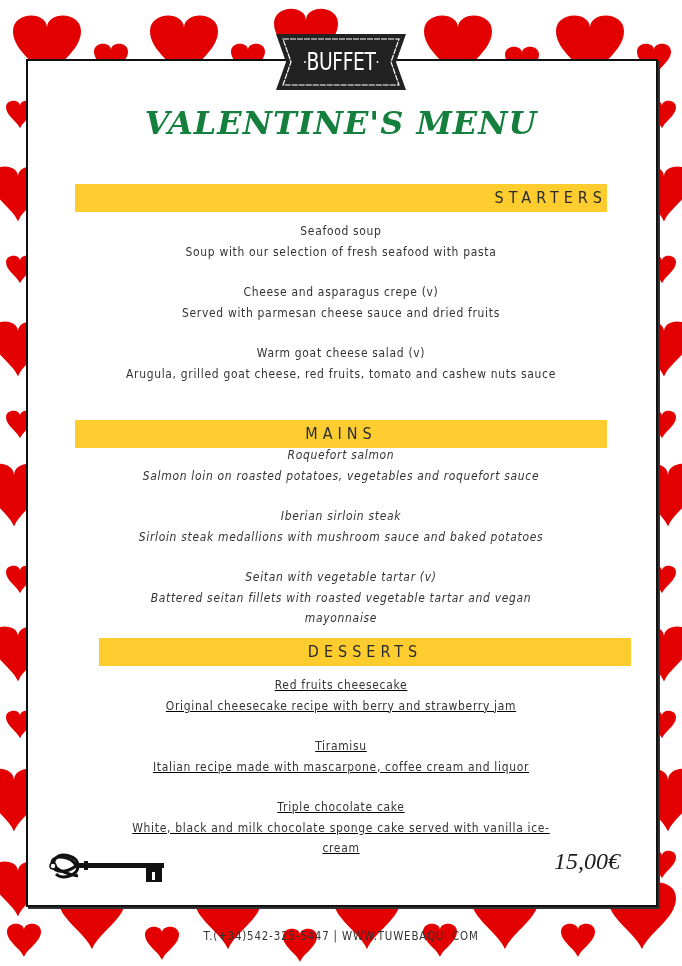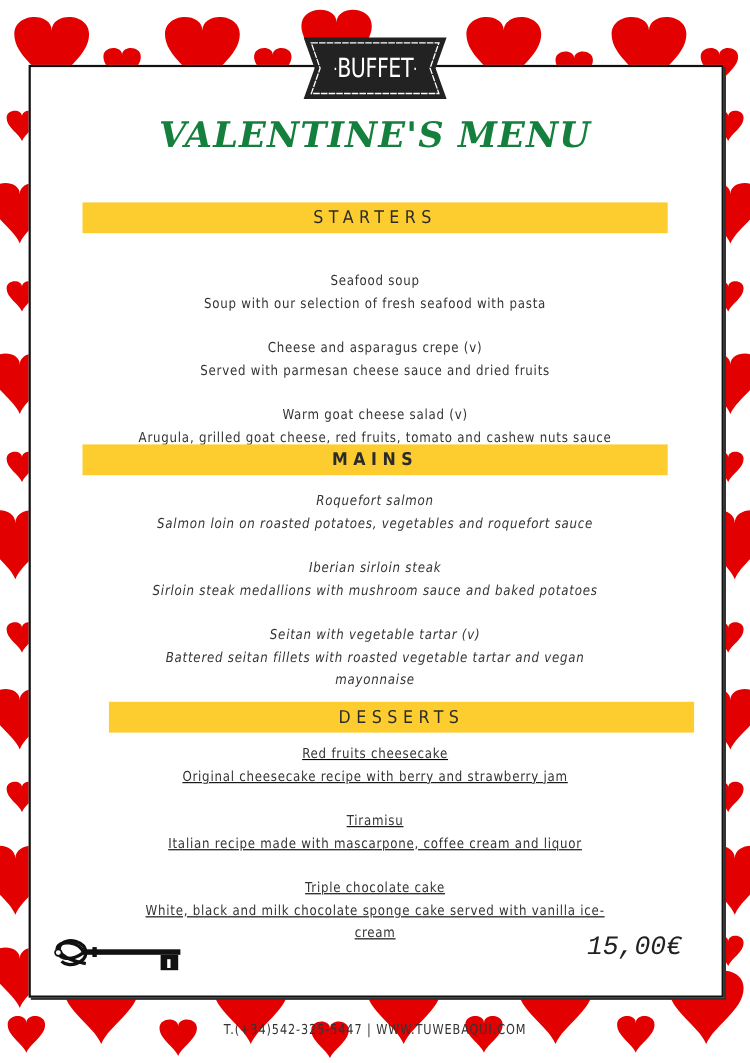--- a/index.html
+++ b/index.html
@@ -41,21 +41,21 @@
   .items { position: absolute; left: 75px; width: 532px; z-index: 2; text-align: center; }
   .item { margin: 0; }
   .item-name, .item-desc {
     display: block; font-family: "DejaVu Sans", sans-serif; font-size: 12.5px;
     color: #333333; line-height: 20.5px; letter-spacing: 0.8px;
     transform: scaleX(0.86); transform-origin: center;
   }
   .item + .item { margin-top: 20px; }
   .price {
     position: absolute; left: 520px; top: 848px; width: 100px; text-align: right; z-index: 2;
-    font-family: Liberation Mono, monospace; font-style: italic; font-size: 24px; color: #222;
+    font-family: Liberation Serif, serif; font-style: italic; font-size: 24px; color: #222;
   }
   .key { position: absolute; left: 48px; top: 848px; z-index: 2; }
   .footer {
     position: absolute; left: 0; top: 928px; width: 682px; text-align: center; z-index: 2;
     font-family: "DejaVu Sans", sans-serif; font-size: 12.5px; color: #333;
     letter-spacing: 1px; transform: scaleX(0.82);
   }
 </style>
 </head>
 <body>
@@ -116,37 +116,37 @@
 <div class="badge">
   <svg width="134" height="60" viewBox="0 0 134 60" xmlns="http://www.w3.org/2000/svg">
     <path d="M2,2 L132,2 L122,30 L132,58 L2,58 L12,30 Z" fill="#222222"></path>
     <path d="M9,7 L125,7 L117,30 L125,53 L9,53 L17,30 Z" fill="none" stroke="#ffffff" stroke-width="1.2" stroke-dasharray="6 1"></path>
   </svg>
   <div class="badge-text"><span class="dot">·</span><span>BUFFET</span><span class="dot">·</span></div>
 </div>
 
 <div class="title">VALENTINE'S MENU</div>
 
-<div class="section-bar" style="top:184px;">STARTERS</div>
-<div class="items" style="top:221px;margin-top:24px;">
+<div class="section-bar" style="top:184px;text-align:right;">STARTERS</div>
+<div class="items" style="top:221px;">
   <div class="item">
     <span class="item-name">Seafood soup</span>
     <span class="item-desc">Soup with our selection of fresh seafood with pasta</span>
   </div>
   <div class="item">
     <span class="item-name">Cheese and asparagus crepe (v)</span>
     <span class="item-desc">Served with parmesan cheese sauce and dried fruits</span>
   </div>
   <div class="item">
     <span class="item-name">Warm goat cheese salad (v)</span>
     <span class="item-desc" style="padding:0 16px;">Arugula, grilled goat cheese, red fruits, tomato and cashew nuts sauce</span>
   </div>
 </div>
 
-<div class="section-bar" style="top:404px;font-weight:bold;">MAINS</div>
+<div class="section-bar" style="top:420px;">MAINS</div>
 <div class="items" style="top:445px;font-style:italic;">
   <div class="item">
     <span class="item-name">Roquefort salmon</span>
     <span class="item-desc">Salmon loin on roasted potatoes, vegetables and roquefort sauce</span>
   </div>
   <div class="item">
     <span class="item-name">Iberian sirloin steak</span>
     <span class="item-desc">Sirloin steak medallions with mushroom sauce and baked potatoes</span>
   </div>
   <div class="item">

